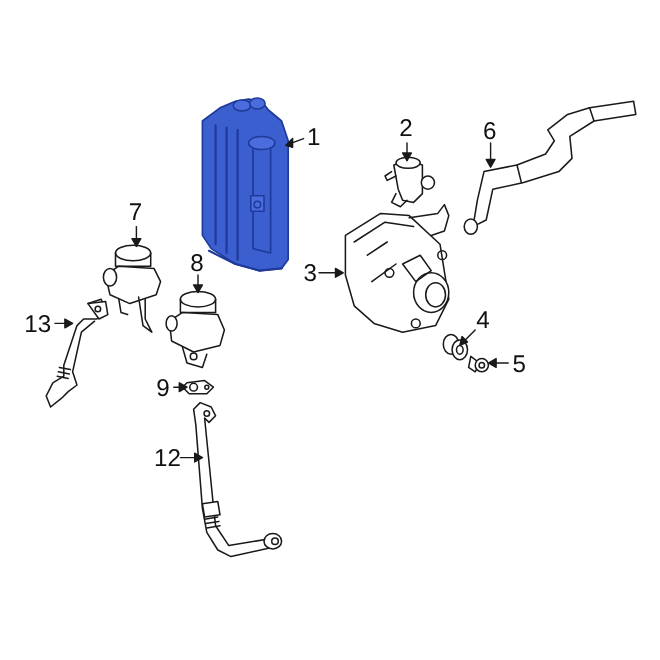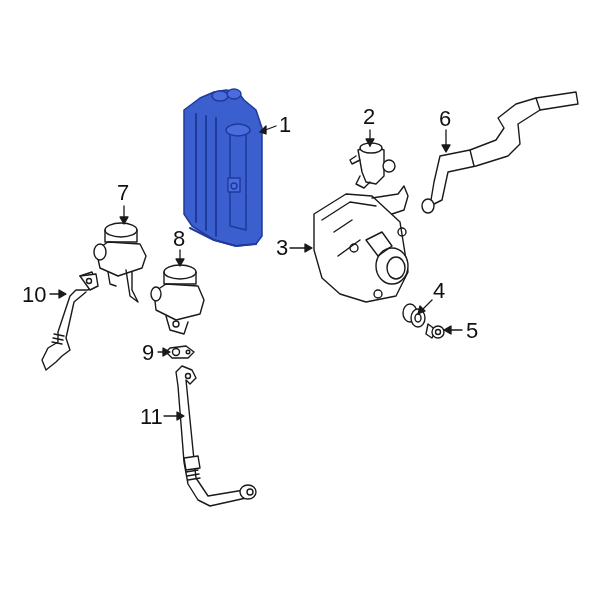--- a/index.html
+++ b/index.html
@@ -140,15 +140,15 @@
 
   <span class="callout" style="left:279px;top:114px;">1</span>
   <span class="callout" style="left:363px;top:106px;">2</span>
   <span class="callout" style="left:276px;top:237px;">3</span>
   <span class="callout" style="left:433px;top:280px;">4</span>
   <span class="callout" style="left:466px;top:320px;">5</span>
   <span class="callout" style="left:439px;top:108px;">6</span>
   <span class="callout" style="left:117px;top:182px;">7</span>
   <span class="callout" style="left:173px;top:228px;">8</span>
   <span class="callout" style="left:142px;top:342px;">9</span>
-  <span class="callout" style="left:22px;top:284px;">10</span>
-  <span class="callout" style="left:140px;top:406px;">11</span>
+  <span class="callout" style="left:22px;top:284px;">13</span>
+  <span class="callout" style="left:140px;top:406px;">12</span>
 </div>
 
 </body></html>

